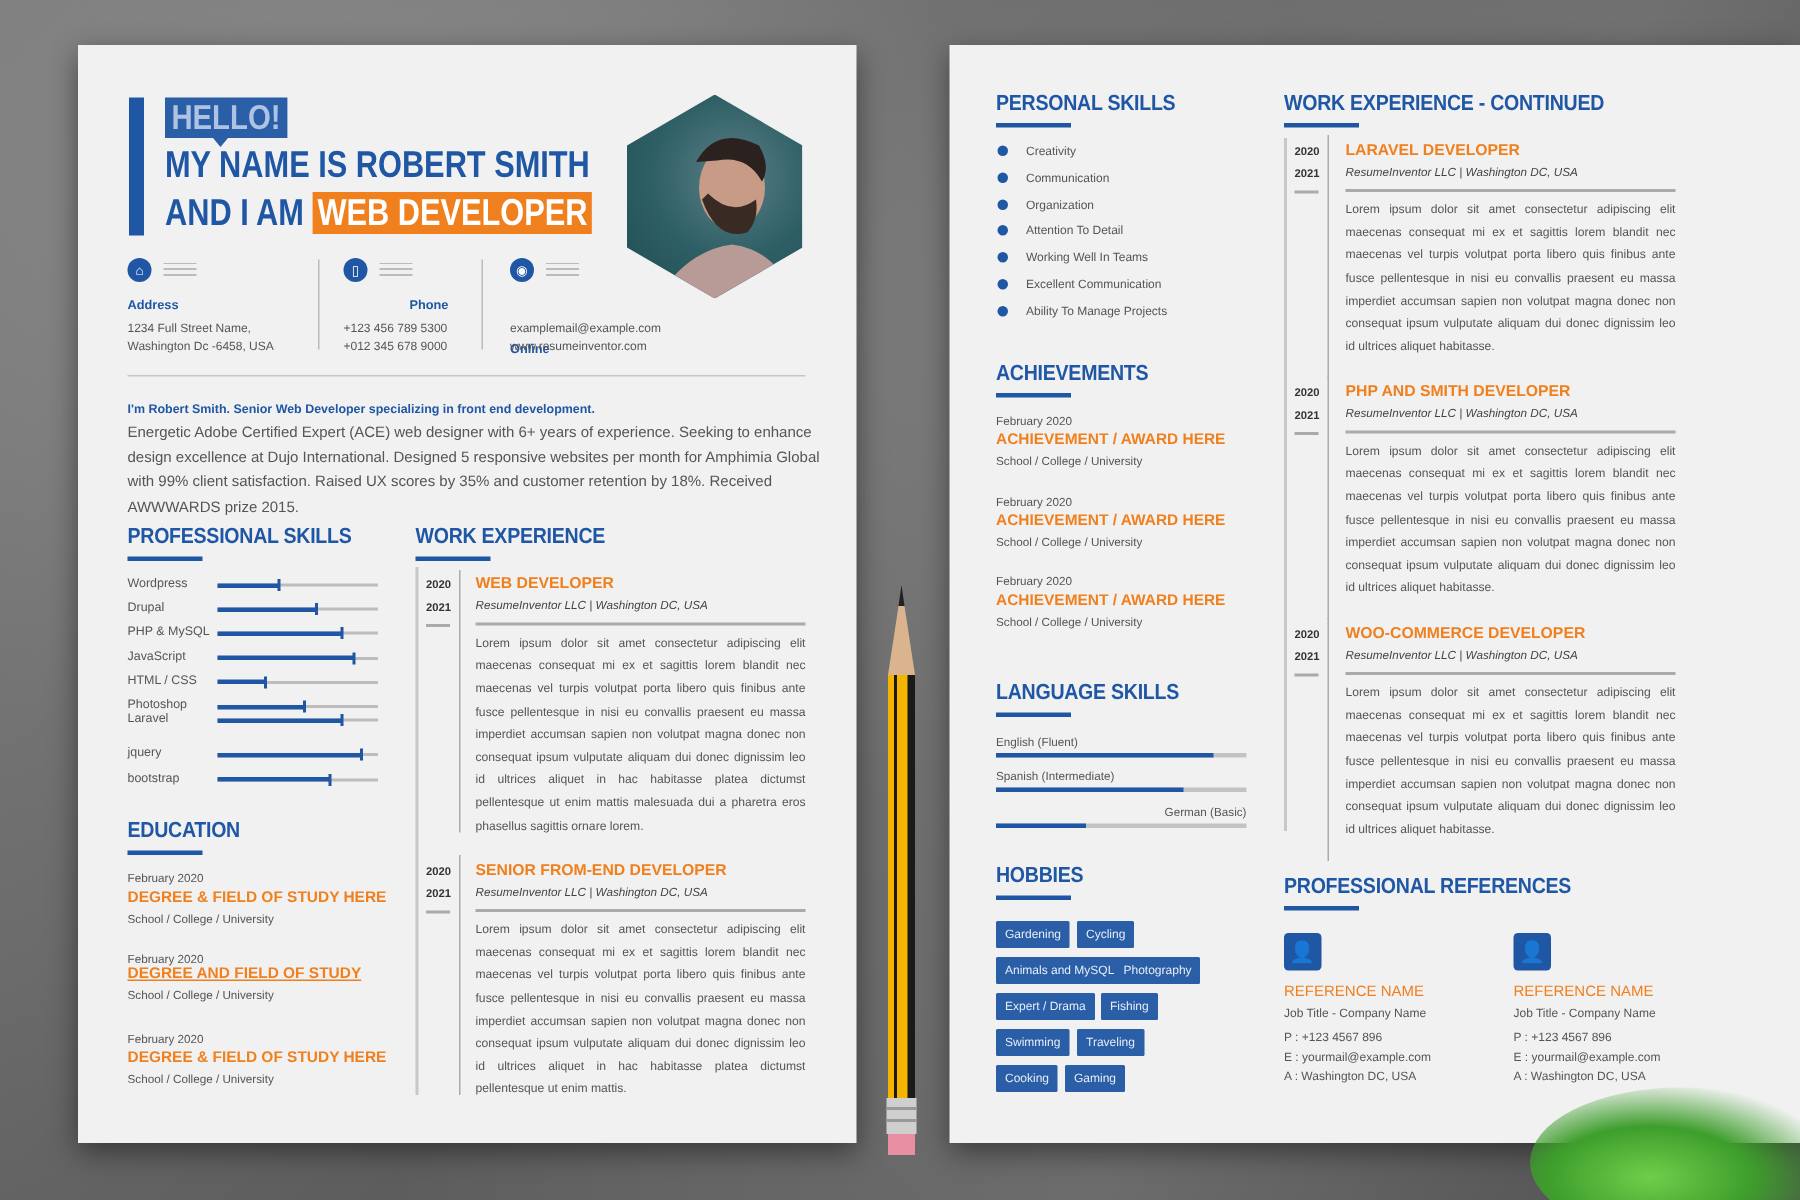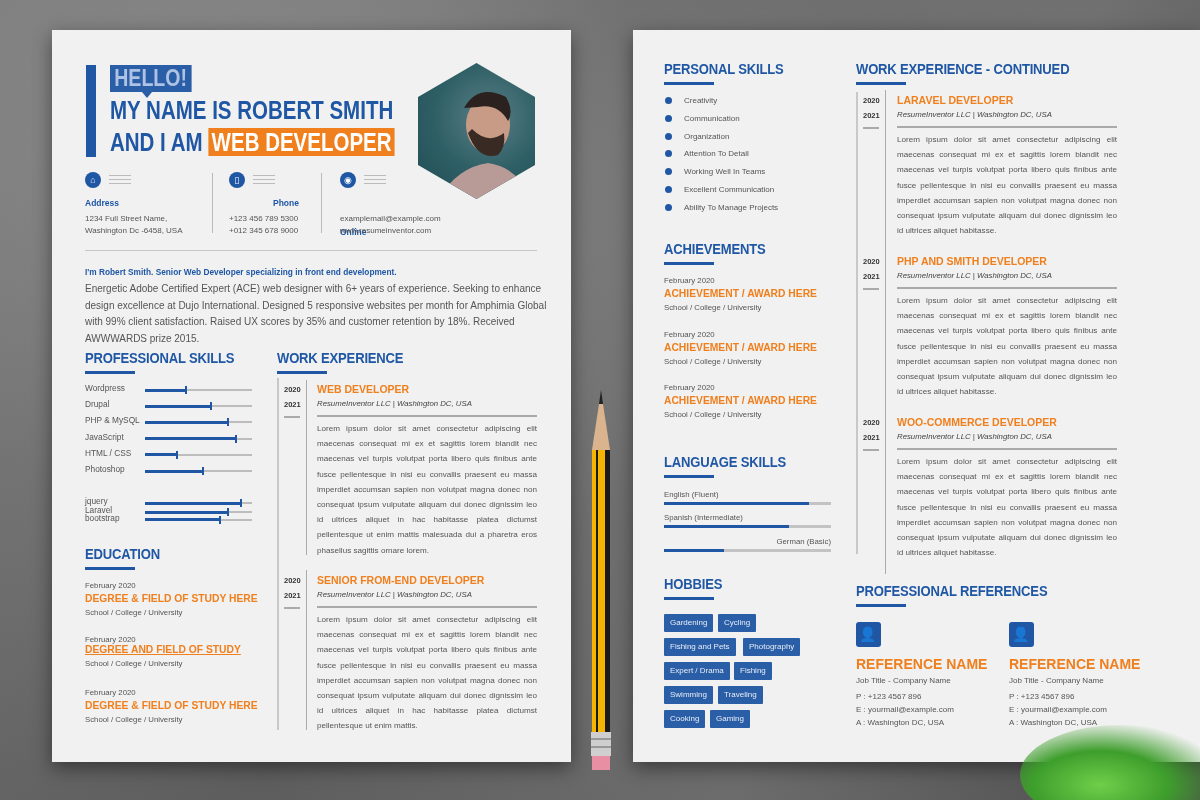--- a/index.html
+++ b/index.html
@@ -63,21 +63,21 @@
   
   .ps-item { position:absolute; left: 32px; font-size: 8px; color: #555; white-space: nowrap; }
   .ps-dot { position:absolute; left: 0; top: 1px; width: 7px; height: 7px; border-radius: 50%; background:#1f57a5; }
   .ps-text { position:absolute; left: 19px; top: 0; }
   .lang-row { position:absolute; left: 31px; width: 167px; }
   .lang-name { font-size: 7.8px; color:#555; white-space: nowrap; }
   .lang-track { position:absolute; left:0; top: 12px; width:167px; height:3px; background:#c3c3c3; }
   .lang-fill { position:absolute; left:0; top:0; height:3px; background:#1f57a5; }
   .hobby { position:absolute; height: 18px; background:#2a5ea6; color:#e6edf7; font-size: 8px; line-height: 18px; padding: 0 6px; white-space: nowrap; border-radius: 1px; }
   .ref-icon { width: 25px; height: 25px; background:#1f57a5; border-radius: 3px; color:#fff; font-size: 14px; text-align:center; line-height:25px; }
-  .ref-name { font-size: 14px; font-weight:bold; color:#f07f1d; white-space:nowrap; }
+  .ref-name { font-size: 10px; font-weight:normal; color:#f07f1d; white-space:nowrap; }
   .ref-line { font-size: 8px; color:#555; white-space:nowrap; }
   
   .pencil { position:absolute; left: 588px; top: 390px; width: 26px; height: 380px; }
   .plant { position:absolute; left: 1020px; top: 725px; width: 200px; height: 100px;
     background: radial-gradient(ellipse at 40% 60%, #6fcf4a 0%, #3e9e2c 40%, rgba(40,110,30,0.0) 75%); border-radius: 50%; }
 </style>
 </head>
 <body>
 
 <div class="bg-shade"></div>
@@ -172,21 +172,21 @@
           <div class="skill-knob" style="left: calc(30% - 1px);"></div>
         </div>
       </div>
       <div class="skill-row" style="top: 434px;">
         <div class="skill-name">Photoshop</div>
         <div class="skill-track">
           <div class="skill-fill" style="width: 54%;"></div>
           <div class="skill-knob" style="left: calc(54% - 1px);"></div>
         </div>
       </div>
-      <div class="skill-row" style="top: 475px;">
+      <div class="skill-row" style="top: 443px;">
         <div class="skill-name">Laravel</div>
         <div class="skill-track">
           <div class="skill-fill" style="width: 78%;"></div>
           <div class="skill-knob" style="left: calc(78% - 1px);"></div>
         </div>
       </div>
       <div class="skill-row" style="top: 466.4px;">
         <div class="skill-name">jquery</div>
         <div class="skill-track">
           <div class="skill-fill" style="width: 90%;"></div>
@@ -323,21 +323,21 @@
           <div class="lang-fill" style="width: 36%;"></div>
         </div>
       </div>
     </div>
 
   <div class="abs h-section" style="left:31px;top:546px;">HOBBIES</div>
   <div class="abs h-underline" style="left:31px;top:567px;"></div>
   <div id="hobby-list">
       <div class="hobby" style="top: 584px; left: 31px;">Gardening</div>
       <div class="hobby" style="top: 584px; left: 85px;">Cycling</div>
-      <div class="hobby" style="top: 608px; left: 31px;">Fishing and Pets</div>
+      <div class="hobby" style="top: 608px; left: 31px;">Animals and MySQL</div>
       <div class="hobby" style="top: 608px; left: 110px;">Photography</div>
       <div class="hobby" style="top: 632px; left: 31px;">Expert / Drama</div>
       <div class="hobby" style="top: 632px; left: 101px;">Fishing</div>
       <div class="hobby" style="top: 656px; left: 31px;">Swimming</div>
       <div class="hobby" style="top: 656px; left: 85px;">Traveling</div>
       <div class="hobby" style="top: 680px; left: 31px;">Cooking</div>
       <div class="hobby" style="top: 680px; left: 77px;">Gaming</div>
     </div>
 
   <div class="abs h-section" style="left:223px;top:31px;">WORK EXPERIENCE - CONTINUED</div>

